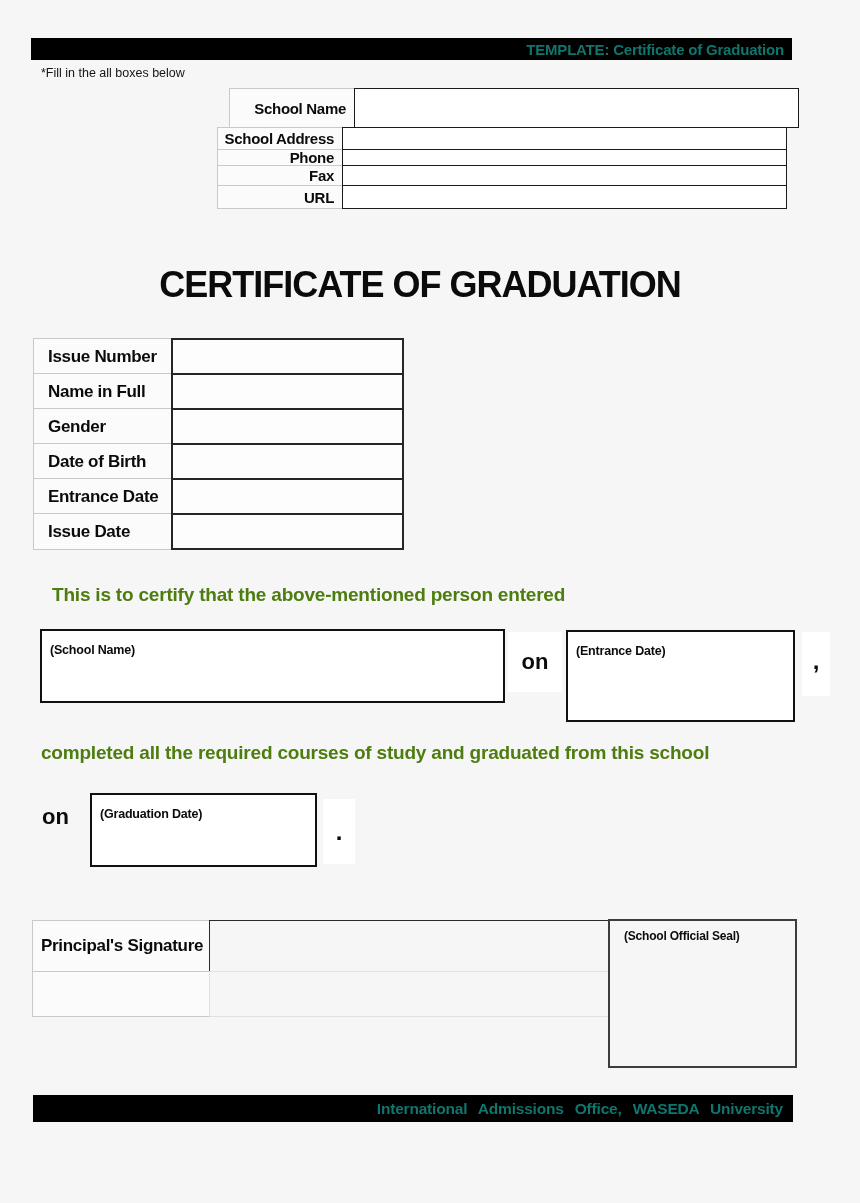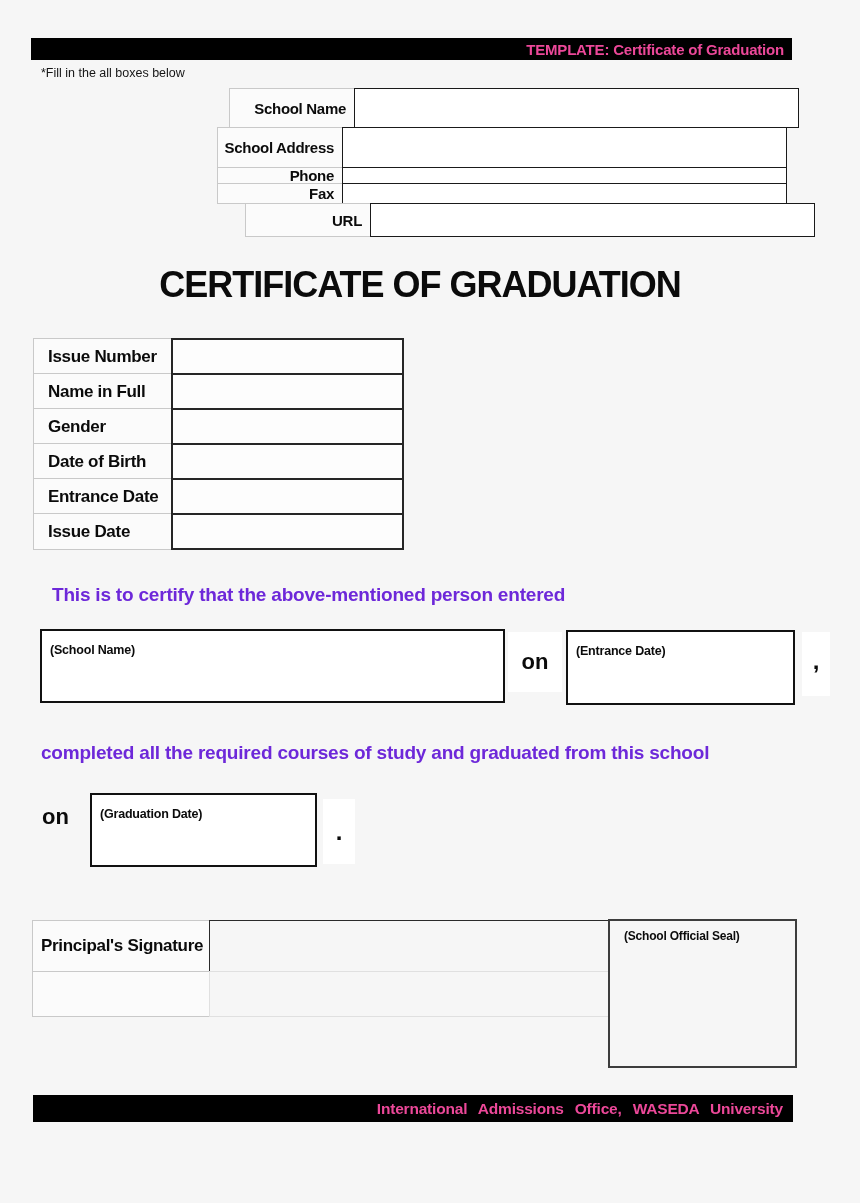--- a/index.html
+++ b/index.html
@@ -6,21 +6,21 @@
   body{
     width:860px;height:1203px;
     background:#f6f6f6;
     font-family:"Liberation Sans","DejaVu Sans",sans-serif;
     color:#0b0b0b;
   }
   .page{position:relative;width:860px;height:1203px;overflow:hidden;}
 
   
   .bar{
-    position:absolute;background:#000;color:#ec4899;
+    position:absolute;background:#000;color:#0f766e;
     display:flex;align-items:center;justify-content:flex-end;
     font-weight:bold;letter-spacing:-0.2px;
   }
   .bar.top{left:31px;top:38px;width:761px;height:22px;font-size:15px;padding-right:8px;box-sizing:border-box;}
   .bar.bottom{left:33px;top:1095px;width:760px;height:27px;font-size:15.5px;padding-right:10px;box-sizing:border-box;word-spacing:7px;}
 
   .fill-note{position:absolute;left:41px;top:66px;font-size:12.5px;color:#151515;}
 
   
   .tbl{position:absolute;}
@@ -45,32 +45,32 @@
   }
 
   
   .rec-tbl{left:33px;top:338px;}
   .rec-tbl .trow{height:37px;margin-top:-2px;}
   .rec-tbl .trow:first-child{margin-top:0;justify-content:flex-end;}
   .rec-tbl .lcell{width:139px;padding-left:14px;font-size:17px;}
   .rec-tbl .vcell{width:233px;background:#fdfdfd;border:2px solid #262626;margin-left:-1px;}
 
   .statement{
-    position:absolute;font-weight:bold;font-size:19px;letter-spacing:-0.2px;color:#6d28d9;
+    position:absolute;font-weight:bold;font-size:19px;letter-spacing:-0.2px;color:#4d7c0f;
   }
   .statement.s1{left:52px;top:584px;}
   .statement.s2{left:41px;top:742px;text-align:right;}
 
   .fillbox{
     position:absolute;background:#fff;border:2px solid #111;box-sizing:border-box;
     padding:9px 8px;
   }
   .fillbox .ph{font-weight:bold;font-size:12.5px;letter-spacing:-0.2px;}
   .box-school{left:40px;top:629px;width:465px;height:74px;}
-  .box-entrance{left:566px;top:630px;width:229px;height:75px;}
+  .box-entrance{left:566px;top:630px;width:229px;height:92px;}
   .box-grad{left:90px;top:793px;width:227px;height:74px;}
 
   .wordcell{
     position:absolute;background:#fff;display:flex;align-items:center;justify-content:center;
     font-weight:bold;
   }
   .cell-on1{left:508px;top:632px;width:54px;height:60px;font-size:22px;}
   .cell-comma{left:802px;top:632px;width:28px;height:64px;font-size:24px;padding-bottom:6px;box-sizing:border-box;}
   .cell-period{left:323px;top:799px;width:32px;height:65px;font-size:24px;}
   .word-on2{position:absolute;left:42px;top:804px;font-weight:bold;font-size:22px;}
@@ -102,39 +102,39 @@
 
   <div class="fill-note">*Fill in the all boxes below</div>
 
   <div class="tbl school-tbl">
     <div class="trow" style="height:40px;">
       <div class="lcell">
           <span>School Name</span>
         </div>
       <div class="vcell"><span></span></div>
     </div>
-    <div class="trow" style="height:41px;">
+    <div class="trow" style="height:23px;">
       <div class="lcell">
           <span>School Address</span>
         </div>
       <div class="vcell"><span></span></div>
     </div>
     <div class="trow" style="height:17px;border-radius:10px;">
       <div class="lcell">
           <span>Phone</span>
         </div>
       <div class="vcell"><span></span></div>
     </div>
     <div class="trow" style="height:21px;">
       <div class="lcell">
           <span>Fax</span>
         </div>
       <div class="vcell"><span></span></div>
     </div>
-    <div class="trow" style="height:34px;margin-left:28px;">
+    <div class="trow" style="height:24px;">
       <div class="lcell">
           <span>URL</span>
         </div>
       <div class="vcell"><span></span></div>
     </div>
   </div>
 
   <div class="cert-title">CERTIFICATE OF GRADUATION</div>
 
   <div class="tbl rec-tbl">

